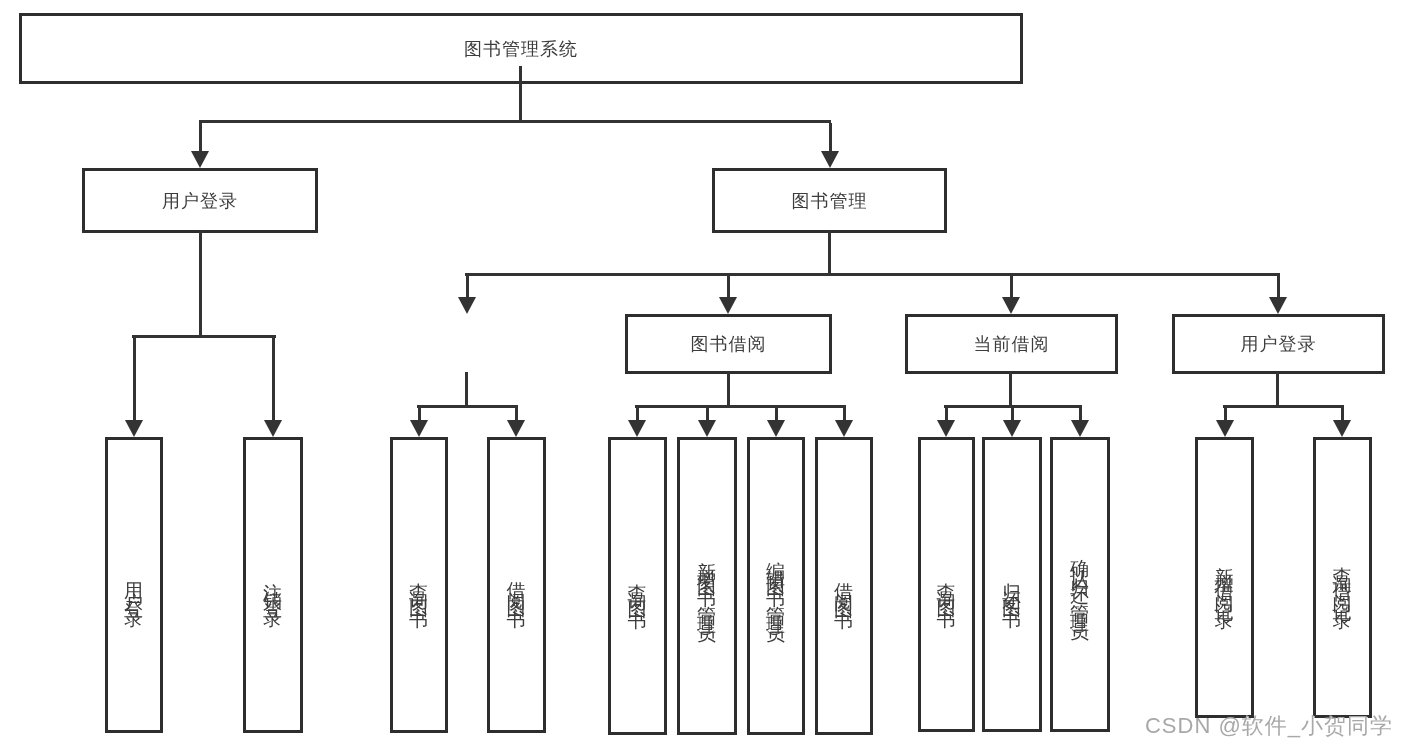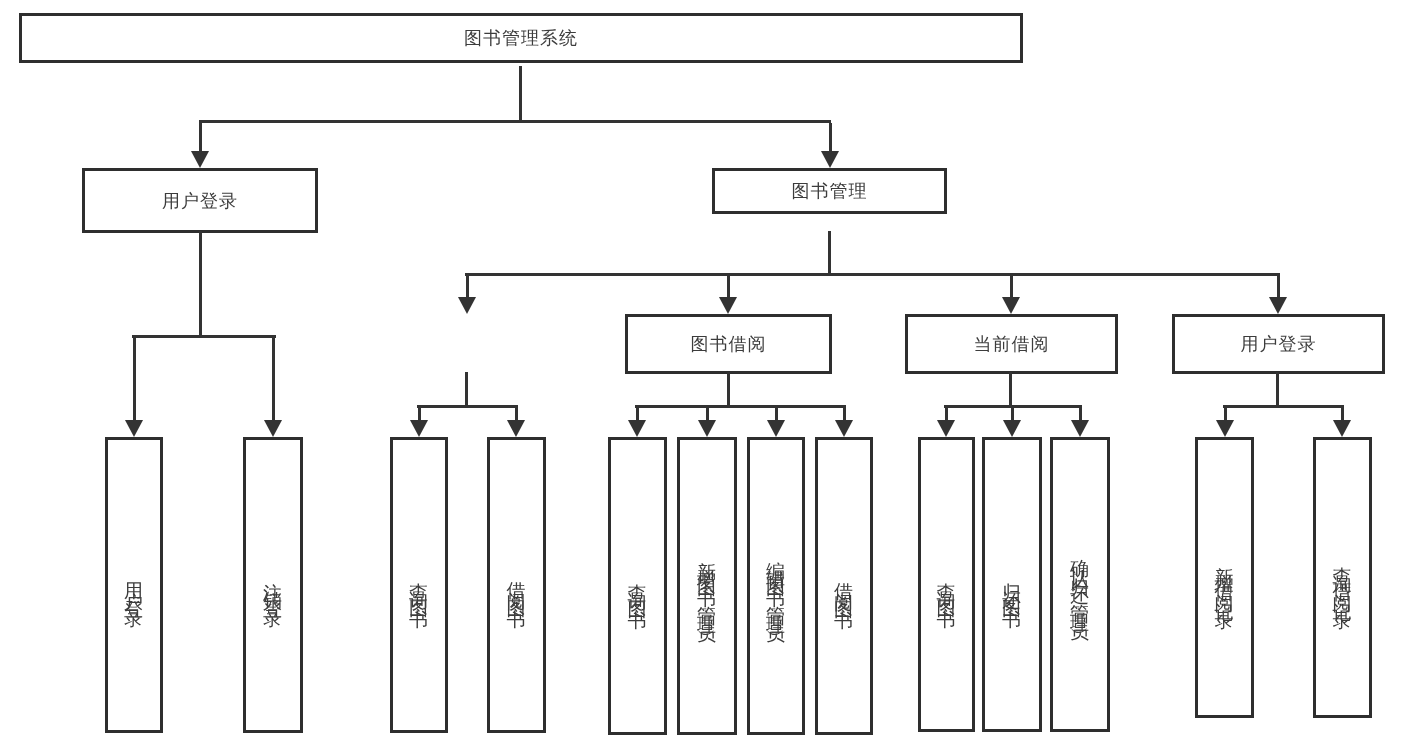--- a/index.html
+++ b/index.html
@@ -56,39 +56,39 @@
     letter-spacing:1px;
     text-shadow:1px 1px 0 #ffffff;
     white-space:nowrap;
   }
 </style>
 </head>
 <body>
 
 <div class="canvas">
 
-  <div class="node" style="left:19px;top:13px;width:1004px;height:50px;">
+  <div class="node" style="left:19px;top:13px;width:1004px;height:71px;">
     <span>图书管理系统</span>
   </div>
 
   <div class="vline" style="left:519px;top:66px;height:57px;"></div>
   <div class="hline" style="left:199px;top:120px;width:632px;"></div>
   <div class="arrow" style="left:191px;top:123px;height:45px;">
       <i class="stem"></i>
       <i class="head"></i>
     </div>
   <div class="arrow" style="left:821px;top:123px;height:45px;">
       <i class="stem"></i>
       <i class="head"></i>
     </div>
 
   <div class="node" style="left:82px;top:168px;width:236px;height:65px;">
     <span>用户登录</span>
   </div>
-  <div class="node" style="left:712px;top:168px;width:235px;height:46px;">
+  <div class="node" style="left:712px;top:168px;width:235px;height:65px;">
     <span>图书管理</span>
   </div>
 
   <div class="vline" style="left:199px;top:231px;height:107px;"></div>
   <div class="hline" style="left:132px;top:335px;width:144px;"></div>
   <div class="arrow" style="left:125px;top:338px;height:99px;">
       <i class="stem"></i>
       <i class="head"></i>
     </div>
   <div class="arrow" style="left:264px;top:338px;height:99px;">
@@ -218,14 +218,15 @@
     <span>确认归还（管理员）</span>
   </div>
 
   <div class="vnode" style="left:1195px;top:437px;width:59px;height:281px;">
     <span>新增借阅记录</span>
   </div>
   <div class="vnode" style="left:1313px;top:437px;width:59px;height:281px;">
     <span>查询借阅记录</span>
   </div>
 
+  <div class="watermark">CSDN @软件_小贺同学</div>
 
 </div>
 
 </body></html>

